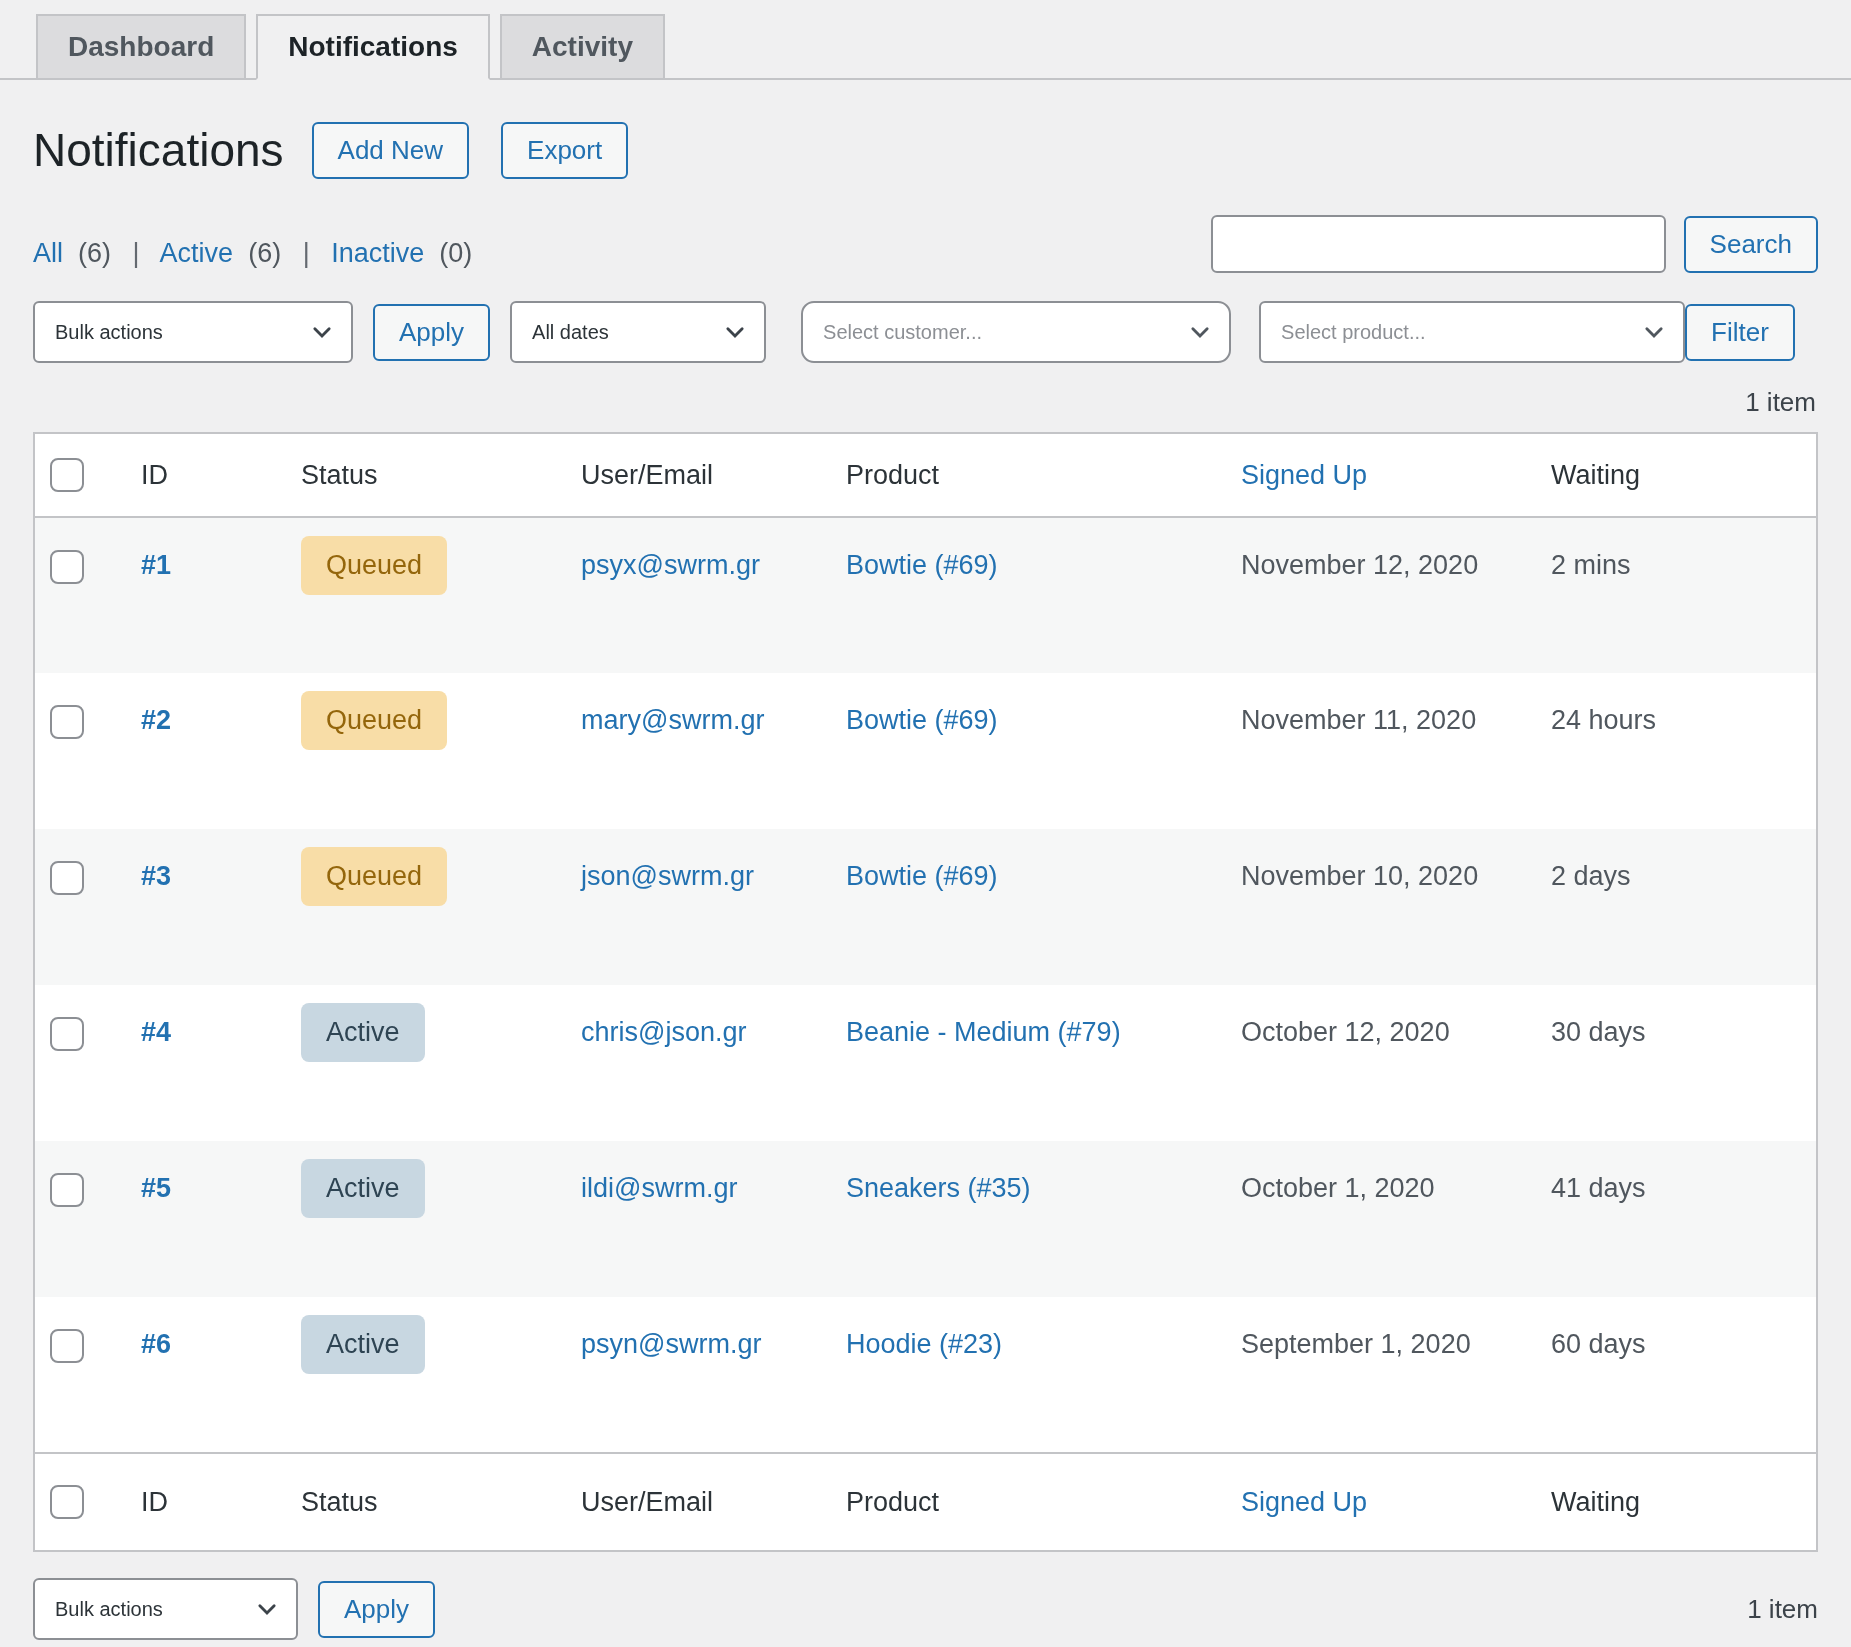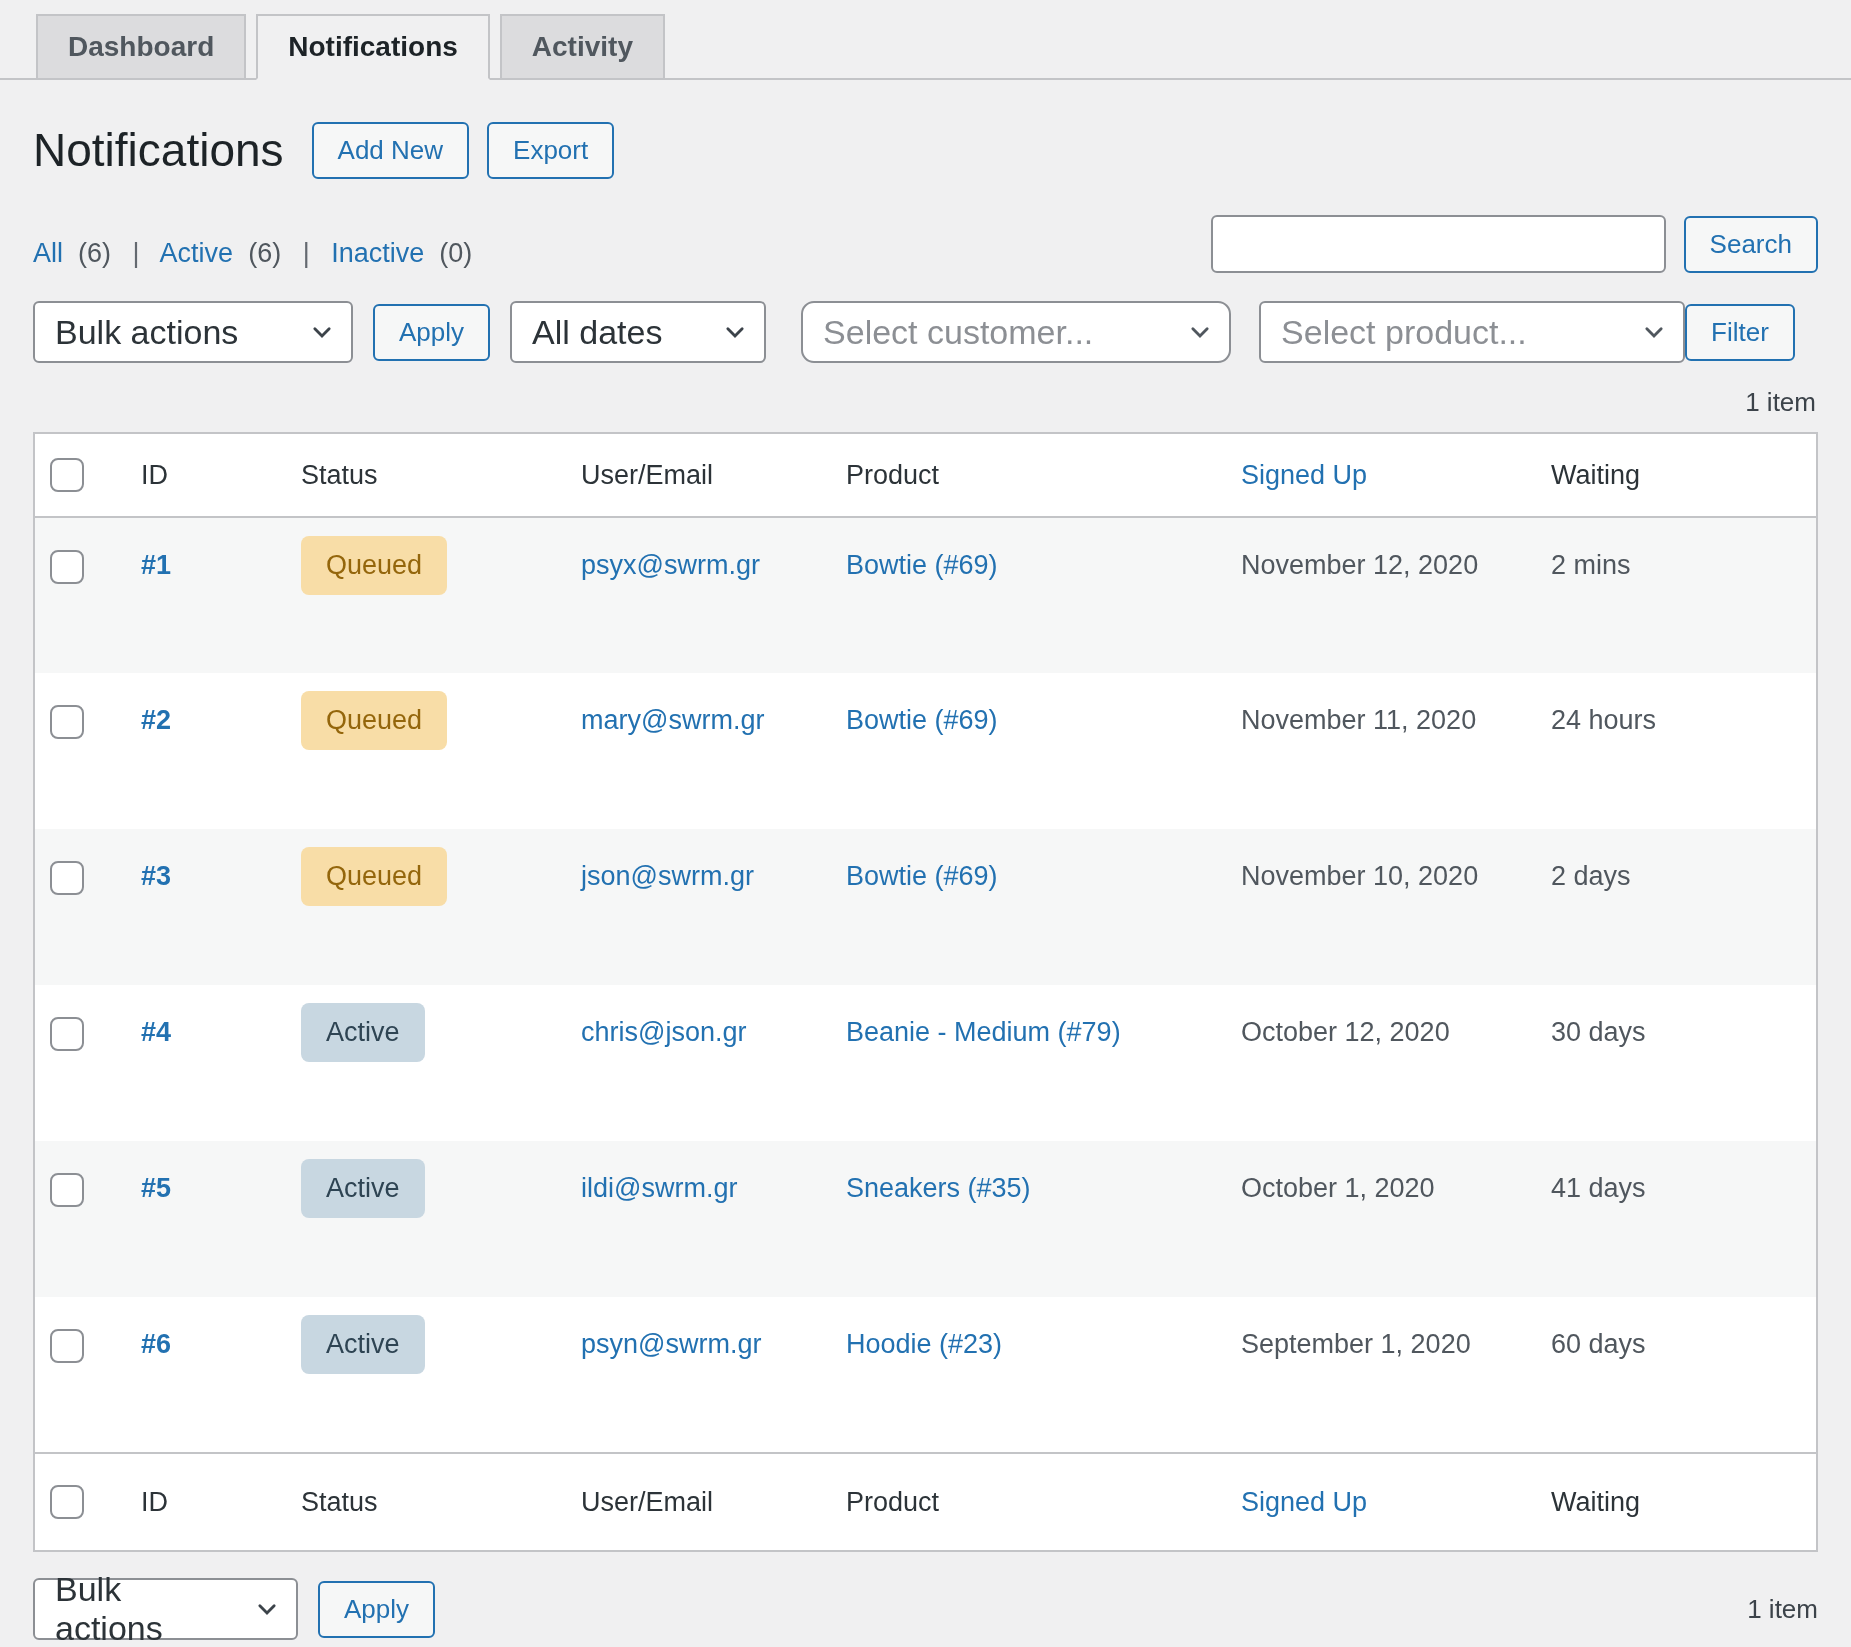--- a/index.html
+++ b/index.html
@@ -57,21 +57,21 @@
   }
   .btn-secondary {
     display: inline-block;
     font-family: "Liberation Sans", sans-serif;
     font-size: 26px;
     color: #2271b1;
     background: #f6f7f7;
     border: 2px solid #2271b1;
     border-radius: 6px;
     padding: 11px 24px;
-    margin-right: 18px;
+    margin-right: 32px;
     text-decoration: none;
     cursor: pointer;
     line-height: 1.2;
   }
 
   
   .views-search-row {
     display: flex;
     justify-content: space-between;
     align-items: flex-end;
@@ -110,21 +110,21 @@
   }
   .select {
     display: inline-flex;
     align-items: center;
     justify-content: space-between;
     height: 62px;
     background: #fff;
     border: 2px solid #8c8f94;
     border-radius: 6px;
     padding: 0 16px 0 20px;
-    font-size: 34px;
+    font-size: 20px;
     color: #2c3338;
     cursor: pointer;
     flex: none;
   }
   .select .chev { display: inline-flex; margin-left: 18px; }
   .select.placeholder { color: #8c8f94; }
   .w-bulk { width: 320px; }
   .w-dates { width: 256px; }
   .w-customer { width: 430px; }
   .w-product { width: 426px; }

